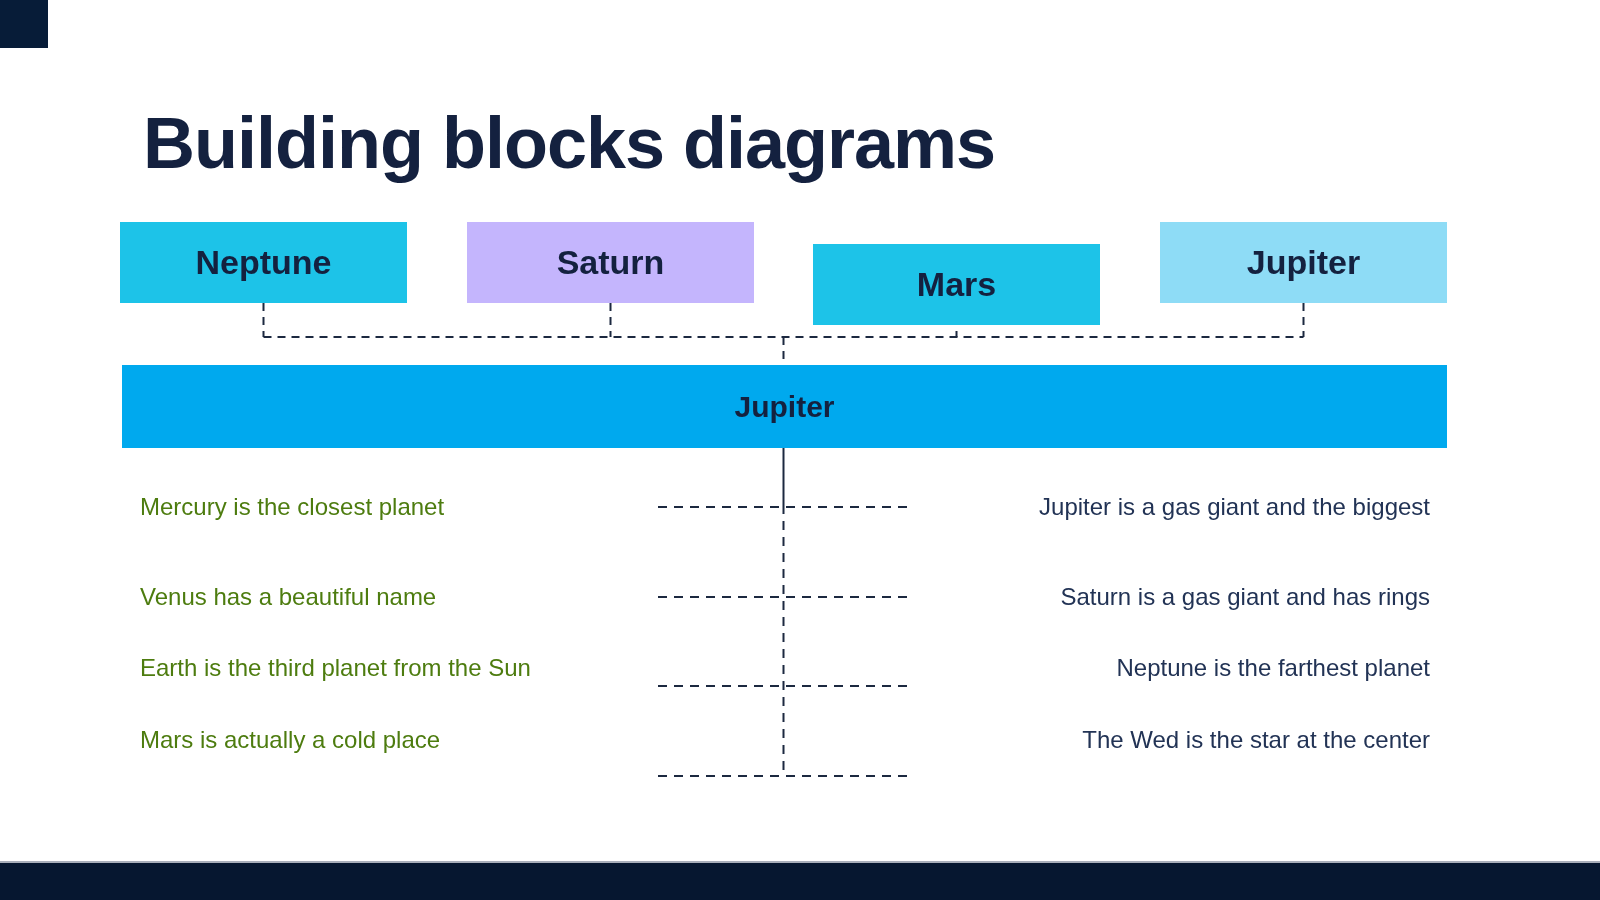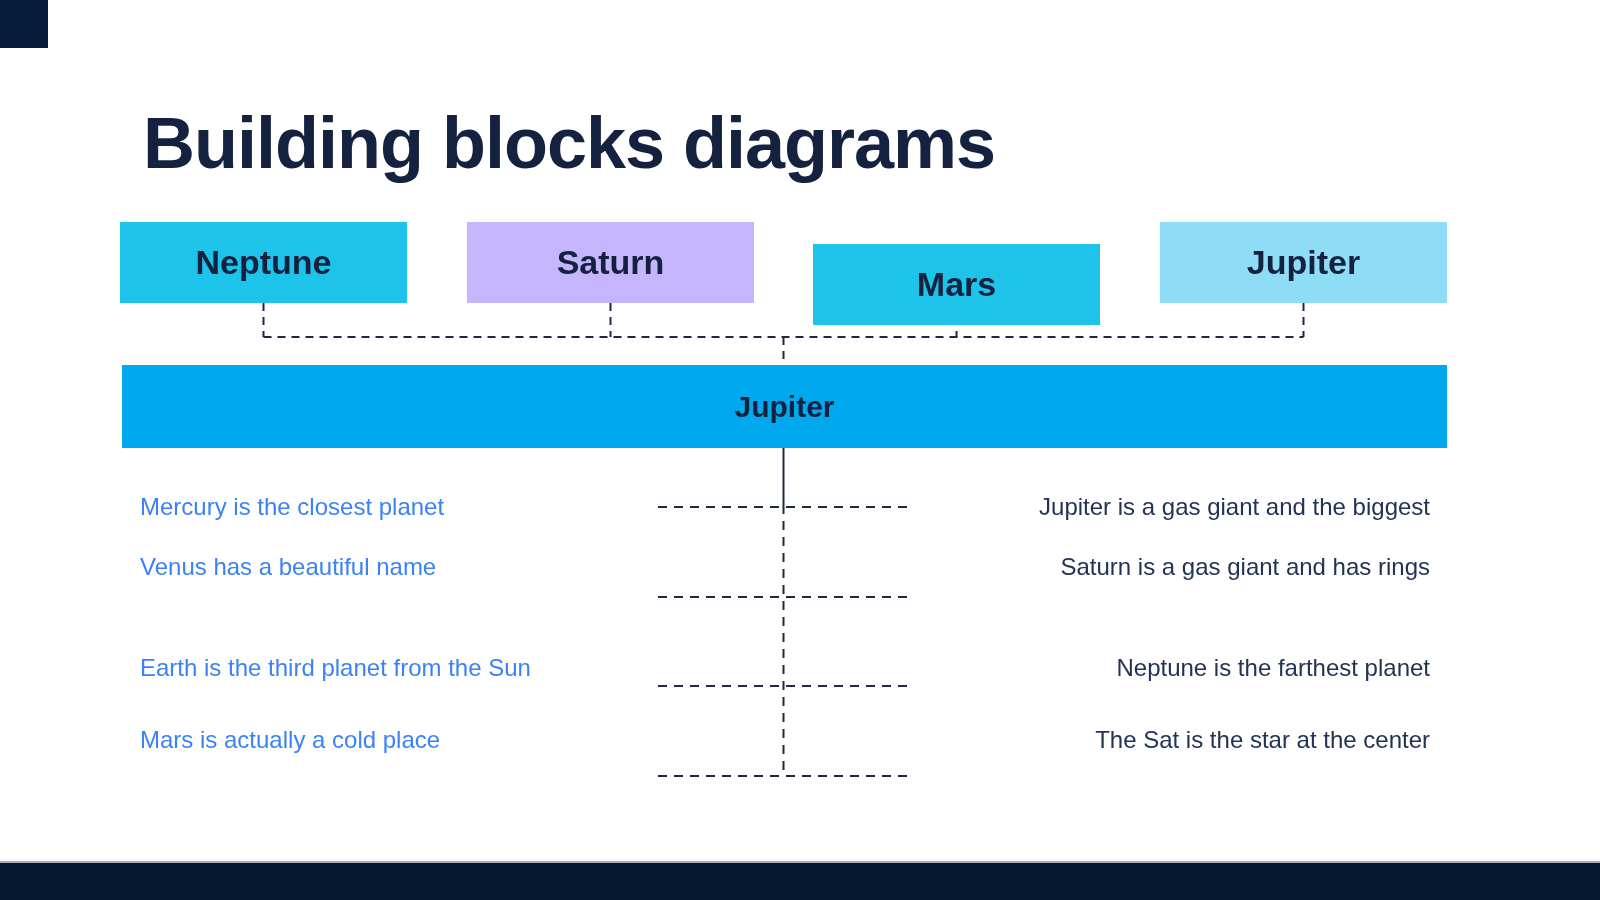--- a/index.html
+++ b/index.html
@@ -37,27 +37,27 @@
     position: absolute; left: 122px; top: 365px;
     width: 1325px; height: 83px;
     background: #00a9ee;
     display: flex; align-items: center; justify-content: center;
     font-size: 30px; font-weight: bold; color: #14213f;
   }
   .row {
     position: absolute; left: 0; width: 1600px; height: 30px;
   }
   .row-1 { top: 492px; }
-  .row-2 { top: 552px; }
+  .row-2 { top: 582px; }
   .row-3 { top: 653px; }
   .row-4 { top: 725px; }
   .row-left {
     position: absolute; left: 140px; top: 0; width: 500px;
     text-align: left;
-    font-size: 24px; color: #3b82f6; line-height: 30px;
+    font-size: 24px; color: #4d7c0f; line-height: 30px;
   }
   .row-right {
     position: absolute; left: 930px; top: 0; width: 500px;
     text-align: right;
     font-size: 24px; color: #223355; line-height: 30px;
   }
   .footer-bar {
     position: absolute; left: 0; top: 861px;
     width: 1600px; height: 39px;
     background: #061730;
@@ -117,16 +117,16 @@
 <div class="row row-2">
   <div class="row-left">Venus has a beautiful name</div>
   <div class="row-right">Saturn is a gas giant and has rings</div>
 </div>
 <div class="row row-3">
   <div class="row-left">Earth is the third planet from the Sun</div>
   <div class="row-right">Neptune is the farthest planet</div>
 </div>
 <div class="row row-4">
   <div class="row-left">Mars is actually a cold place</div>
-  <div class="row-right">The Sat is the star at the center</div>
+  <div class="row-right">The Wed is the star at the center</div>
 </div>
 
 <div class="footer-bar"></div>
 
 </body></html>

